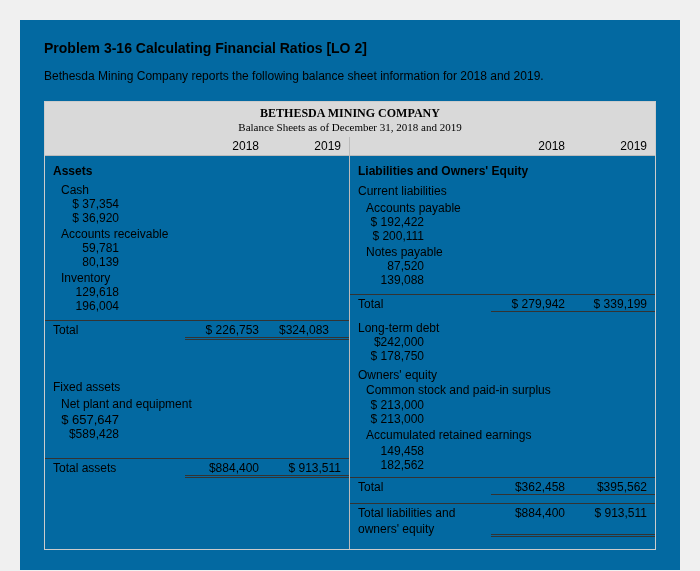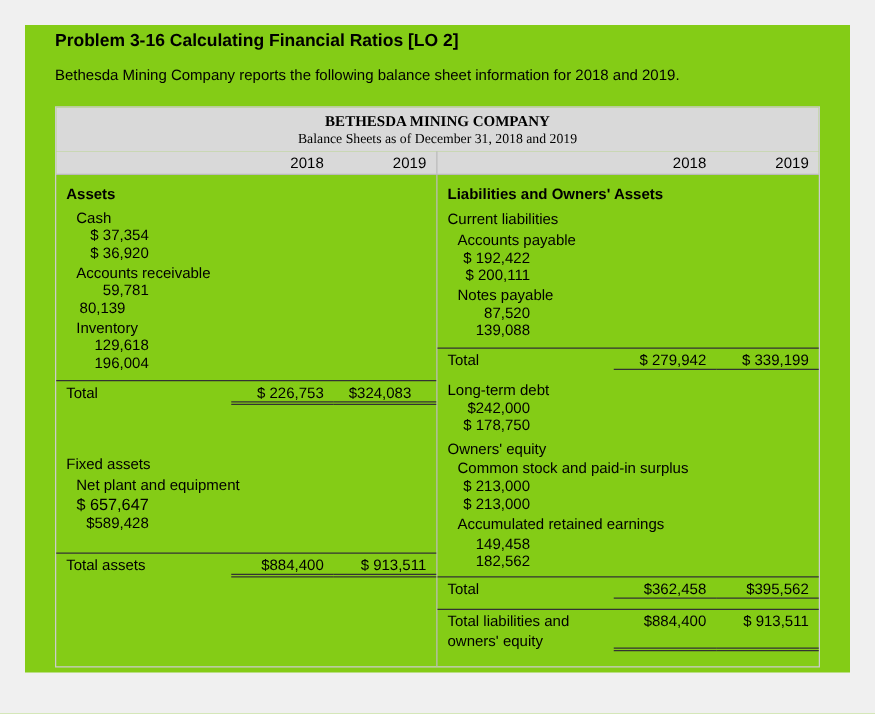--- a/index.html
+++ b/index.html
@@ -4,22 +4,22 @@
   <style>
     * { margin: 0; padding: 0; box-sizing: border-box; }
     body {
       font-family: Arial, sans-serif;
       font-size: 12px;
       background: #f0f0f0;
       padding: 20px;
       width: 700px;
     }
     .page {
-      background: #84cc16;
-      padding: 4px 24px;
+      background: #0369a1;
+      padding: 20px 24px;
       width: 100%;
     }
     h1 {
       font-size: 14px;
       font-weight: bold;
       margin-bottom: 12px;
     }
     .intro {
       font-size: 12px;
       margin-bottom: 16px;
@@ -106,21 +106,21 @@
 
         <div class="data-row">
           <div class="row-label indented">Cash</div>
           <div style="width:82px; text-align:right; padding-right:8px; font-size:12px;">$ 37,354</div>
           <div style="width:82px; text-align:right; padding-right:8px; font-size:12px;">$ 36,920</div>
         </div>
 
         <div class="data-row">
           <div class="row-label indented">Accounts receivable</div>
           <div style="width:82px; text-align:right; padding-right:8px; font-size:12px;">59,781</div>
-          <div style="width:82px; text-align:center; padding-right:8px; font-size:12px;">80,139</div>
+          <div style="width:82px; text-align:right; padding-right:8px; font-size:12px;">80,139</div>
         </div>
 
         <div class="data-row">
           <div class="row-label indented">Inventory</div>
           <div style="width:82px; text-align:right; padding-right:8px; font-size:12px;">129,618</div>
           <div style="width:82px; text-align:right; padding-right:8px; font-size:12px;">196,004</div>
         </div>
 
         <div style="height:6px;"></div>
 
@@ -145,21 +145,21 @@
         <div style="display:flex; border-top:1px solid #333; padding-top:2px;">
           <div style="flex:1; padding-left:8px; font-size:12px;">Total assets</div>
           <div style="width:82px; text-align:right; padding-right:8px; font-size:12px; border-bottom:3px double #333;">$884,400</div>
           <div style="width:82px; text-align:right; padding-right:8px; font-size:12px; border-bottom:3px double #333;">$ 913,511</div>
         </div>
 
         <div style="height:8px;"></div>
       </div>
 
       <div class="right-section">
-        <div style="padding:4px 8px; font-weight:bold; font-size:12px;">Liabilities and Owners' Assets</div>
+        <div style="padding:4px 8px; font-weight:bold; font-size:12px;">Liabilities and Owners' Equity</div>
         <div style="padding:2px 8px; font-size:12px;">Current liabilities</div>
 
         <div class="data-row">
           <div class="row-label indented">Accounts payable</div>
           <div style="width:82px; text-align:right; padding-right:8px; font-size:12px;">$ 192,422</div>
           <div style="width:82px; text-align:right; padding-right:8px; font-size:12px;">$ 200,111</div>
         </div>
 
         <div class="data-row">
           <div class="row-label indented">Notes payable</div>

